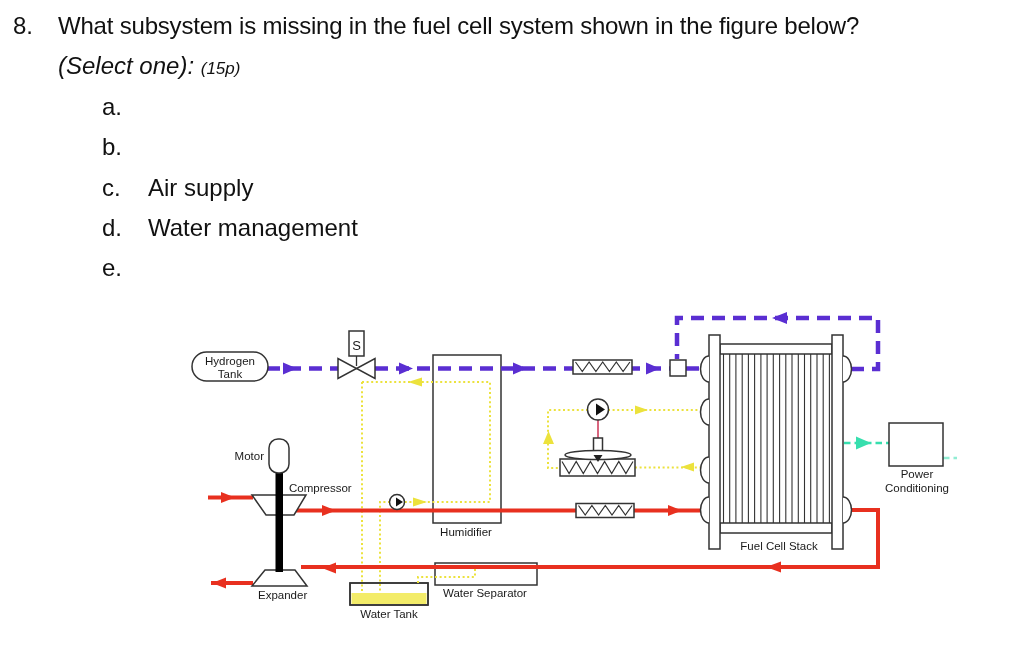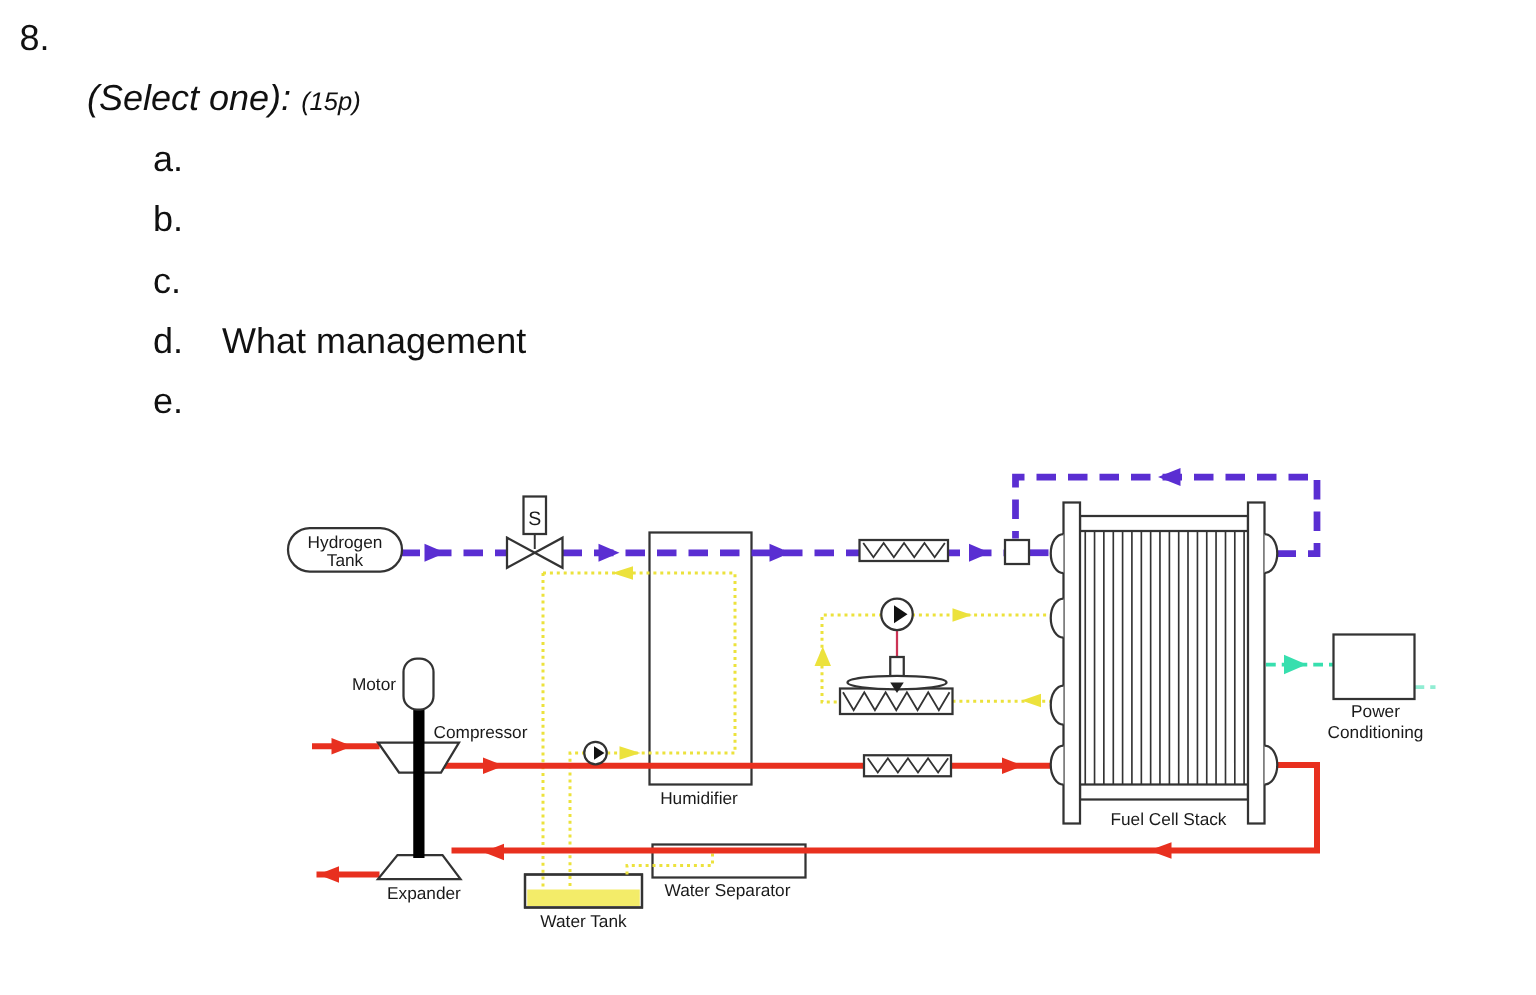--- a/index.html
+++ b/index.html
@@ -24,37 +24,39 @@
   .cells{fill:none;stroke:#333333;stroke-width:1.1;}
   .dlabel{font-family:"Liberation Sans",sans-serif;font-size:11.5px;fill:#1a1a1a;}
   .slabel{font-family:"Liberation Sans",sans-serif;font-size:13px;fill:#1a1a1a;}
 </style>
 </head>
 <body>
 
 <div class="page">
 
   <div class="qnum">8.</div>
+  <div class="qtext">What subsystem is missing in the fuel cell system shown in the figure below?</div>
   <div class="qline2">
     <span>(Select one):</span>
     <span class="pts">(15p)</span>
   </div>
 
   <div class="opt opt-a">
     <span class="letter">a.</span>
   </div>
   <div class="opt opt-b">
     <span class="letter">b.</span>
   </div>
   <div class="opt opt-c">
     <span class="letter">c.</span>
+    <span>Air supply</span>
   </div>
   <div class="opt opt-d">
     <span class="letter">d.</span>
-    <span>What management</span>
+    <span>Water management</span>
   </div>
   <div class="opt opt-e">
     <span class="letter">e.</span>
   </div>
 
   <svg class="diagram" width="1024" height="663" viewBox="0 0 1024 663">
 
     <rect class="box" x="433" y="355" width="68" height="168"></rect>
     <rect class="box" x="435" y="563" width="102" height="22"></rect>
     <g>

